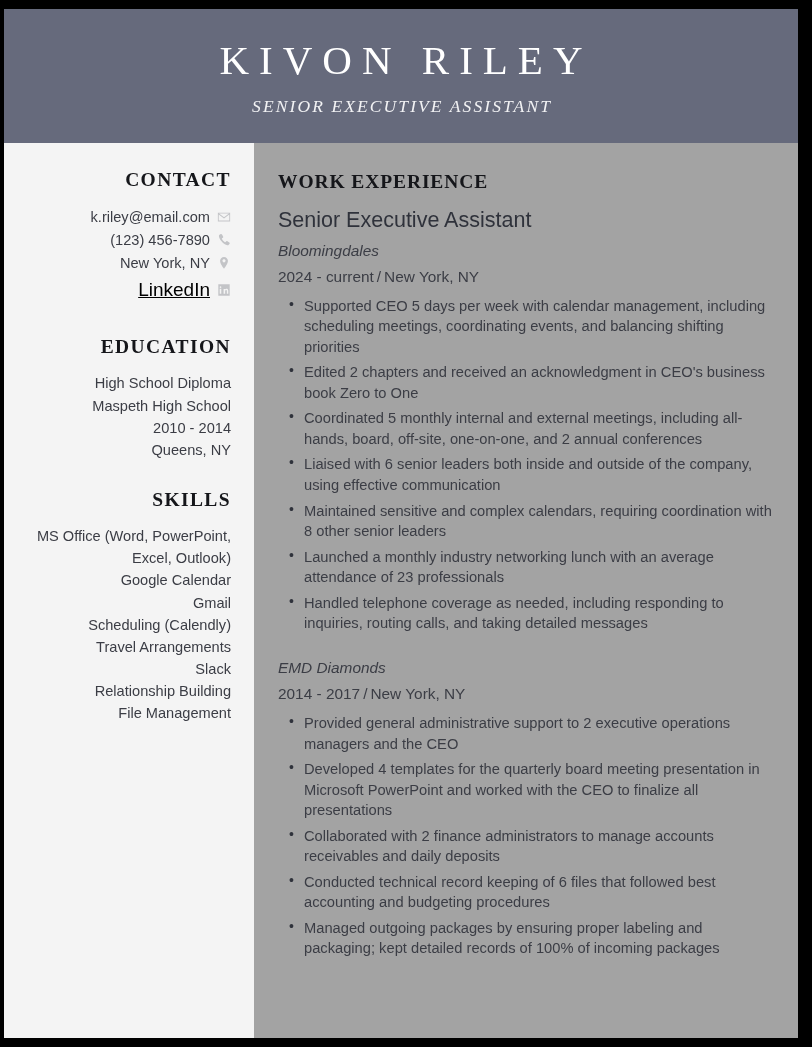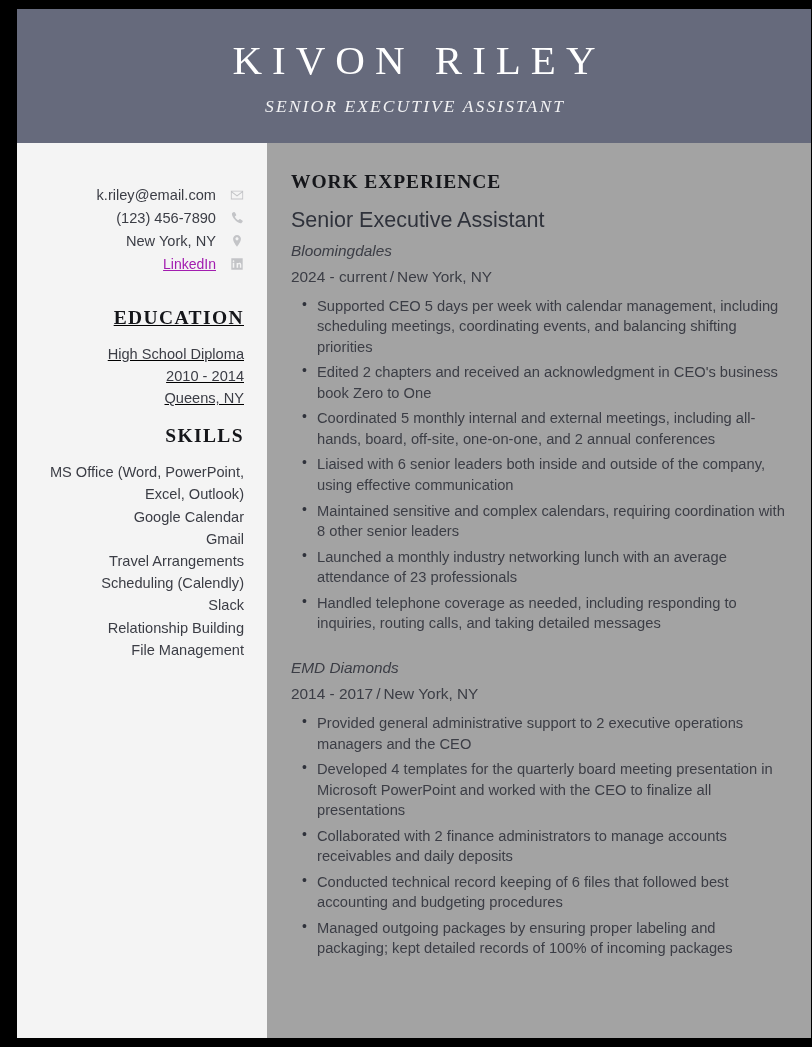--- a/index.html
+++ b/index.html
@@ -7,21 +7,21 @@
   html, body {
     width: 812px;
     height: 1047px;
     background: #000000;
     font-family: "Liberation Sans", sans-serif;
     overflow: hidden;
   }
 
   .page {
     position: absolute;
-    left: 17px;
+    left: 4px;
     top: 9px;
     width: 794px;
     height: 1029px;
     background: #ffffff;
     overflow: hidden;
   }
 
   
   .resume-header {
     background: #666a7c;
@@ -94,44 +94,44 @@
   .side-list li {
     font-size: 14.6px;
     color: #3b3d45;
     line-height: 1.52;
     padding: 0;
   }
   .contact-row {
     display: flex;
     align-items: center;
     justify-content: flex-end;
-    gap: 14px;
+    gap: 7px;
     line-height: 1.52;
     margin-bottom: 1px;
   }
   .contact-text {
     font-size: 14.6px;
     color: #3b3d45;
   }
   .contact-link {
-    font-size: 14px;
-    color: #a21caf;
+    font-size: 19px;
+    color: #000000;
     text-decoration: underline;
   }
   .cicon {
     width: 14px;
     height: 14px;
     flex: 0 0 14px;
     display: block;
     color: #c3c4c7;
   }
   .cicon svg { display: block; width: 14px; height: 14px; fill: currentColor; }
 
-  .edu-gap { margin-top: 32px; text-decoration: underline; }
-  .skills-gap { margin-top: 16px; }
+  .edu-gap { margin-top: 32px; }
+  .skills-gap { margin-top: 28px; }
   .contact-gap { margin-top: 15px; }
 
   
   .main-heading {
     font-family: "Liberation Serif", serif;
     font-weight: bold;
     font-size: 19.5px;
     color: #15161a;
     letter-spacing: 0.9px;
     text-transform: uppercase;
@@ -188,20 +188,21 @@
   <div class="resume-header">
     <div class="full-name">KIVON RILEY</div>
     <div class="job-title-sub">SENIOR EXECUTIVE ASSISTANT</div>
   </div>
 
   <div class="body-cols">
 
     <aside class="sidebar">
 
       <section class="side-block">
+        <div class="side-heading">CONTACT</div>
         <div class="contact-gap">
 
           <div class="contact-row">
             <span class="contact-text">k.riley@email.com</span>
             <span class="cicon">
               <svg viewBox="0 0 16 16">
                   <path d="M1 3h14v10H1V3zm1.3 1L8 8.3 13.7 4H2.3zM2 5.1V12h12V5.1L8 9.6 2 5.1z"></path>
                 </svg>
             </span>
           </div>
@@ -233,33 +234,34 @@
             </span>
           </div>
 
         </div>
       </section>
 
       <section class="side-block edu-gap">
         <div class="side-heading">EDUCATION</div>
         <ul class="side-list">
           <li>High School Diploma</li>
+          <li>Maspeth High School</li>
           <li>2010 - 2014</li>
           <li>Queens, NY</li>
         </ul>
       </section>
 
       <section class="side-block skills-gap">
         <div class="side-heading">SKILLS</div>
         <ul class="side-list">
           <li>MS Office (Word, PowerPoint, Excel, Outlook)</li>
           <li>Google Calendar</li>
           <li>Gmail</li>
+          <li>Scheduling (Calendly)</li>
           <li>Travel Arrangements</li>
-          <li>Scheduling (Calendly)</li>
           <li>Slack</li>
           <li>Relationship Building</li>
           <li>File Management</li>
         </ul>
       </section>
 
     </aside>
 
     <main class="main">
       <div class="main-heading">WORK EXPERIENCE</div>

